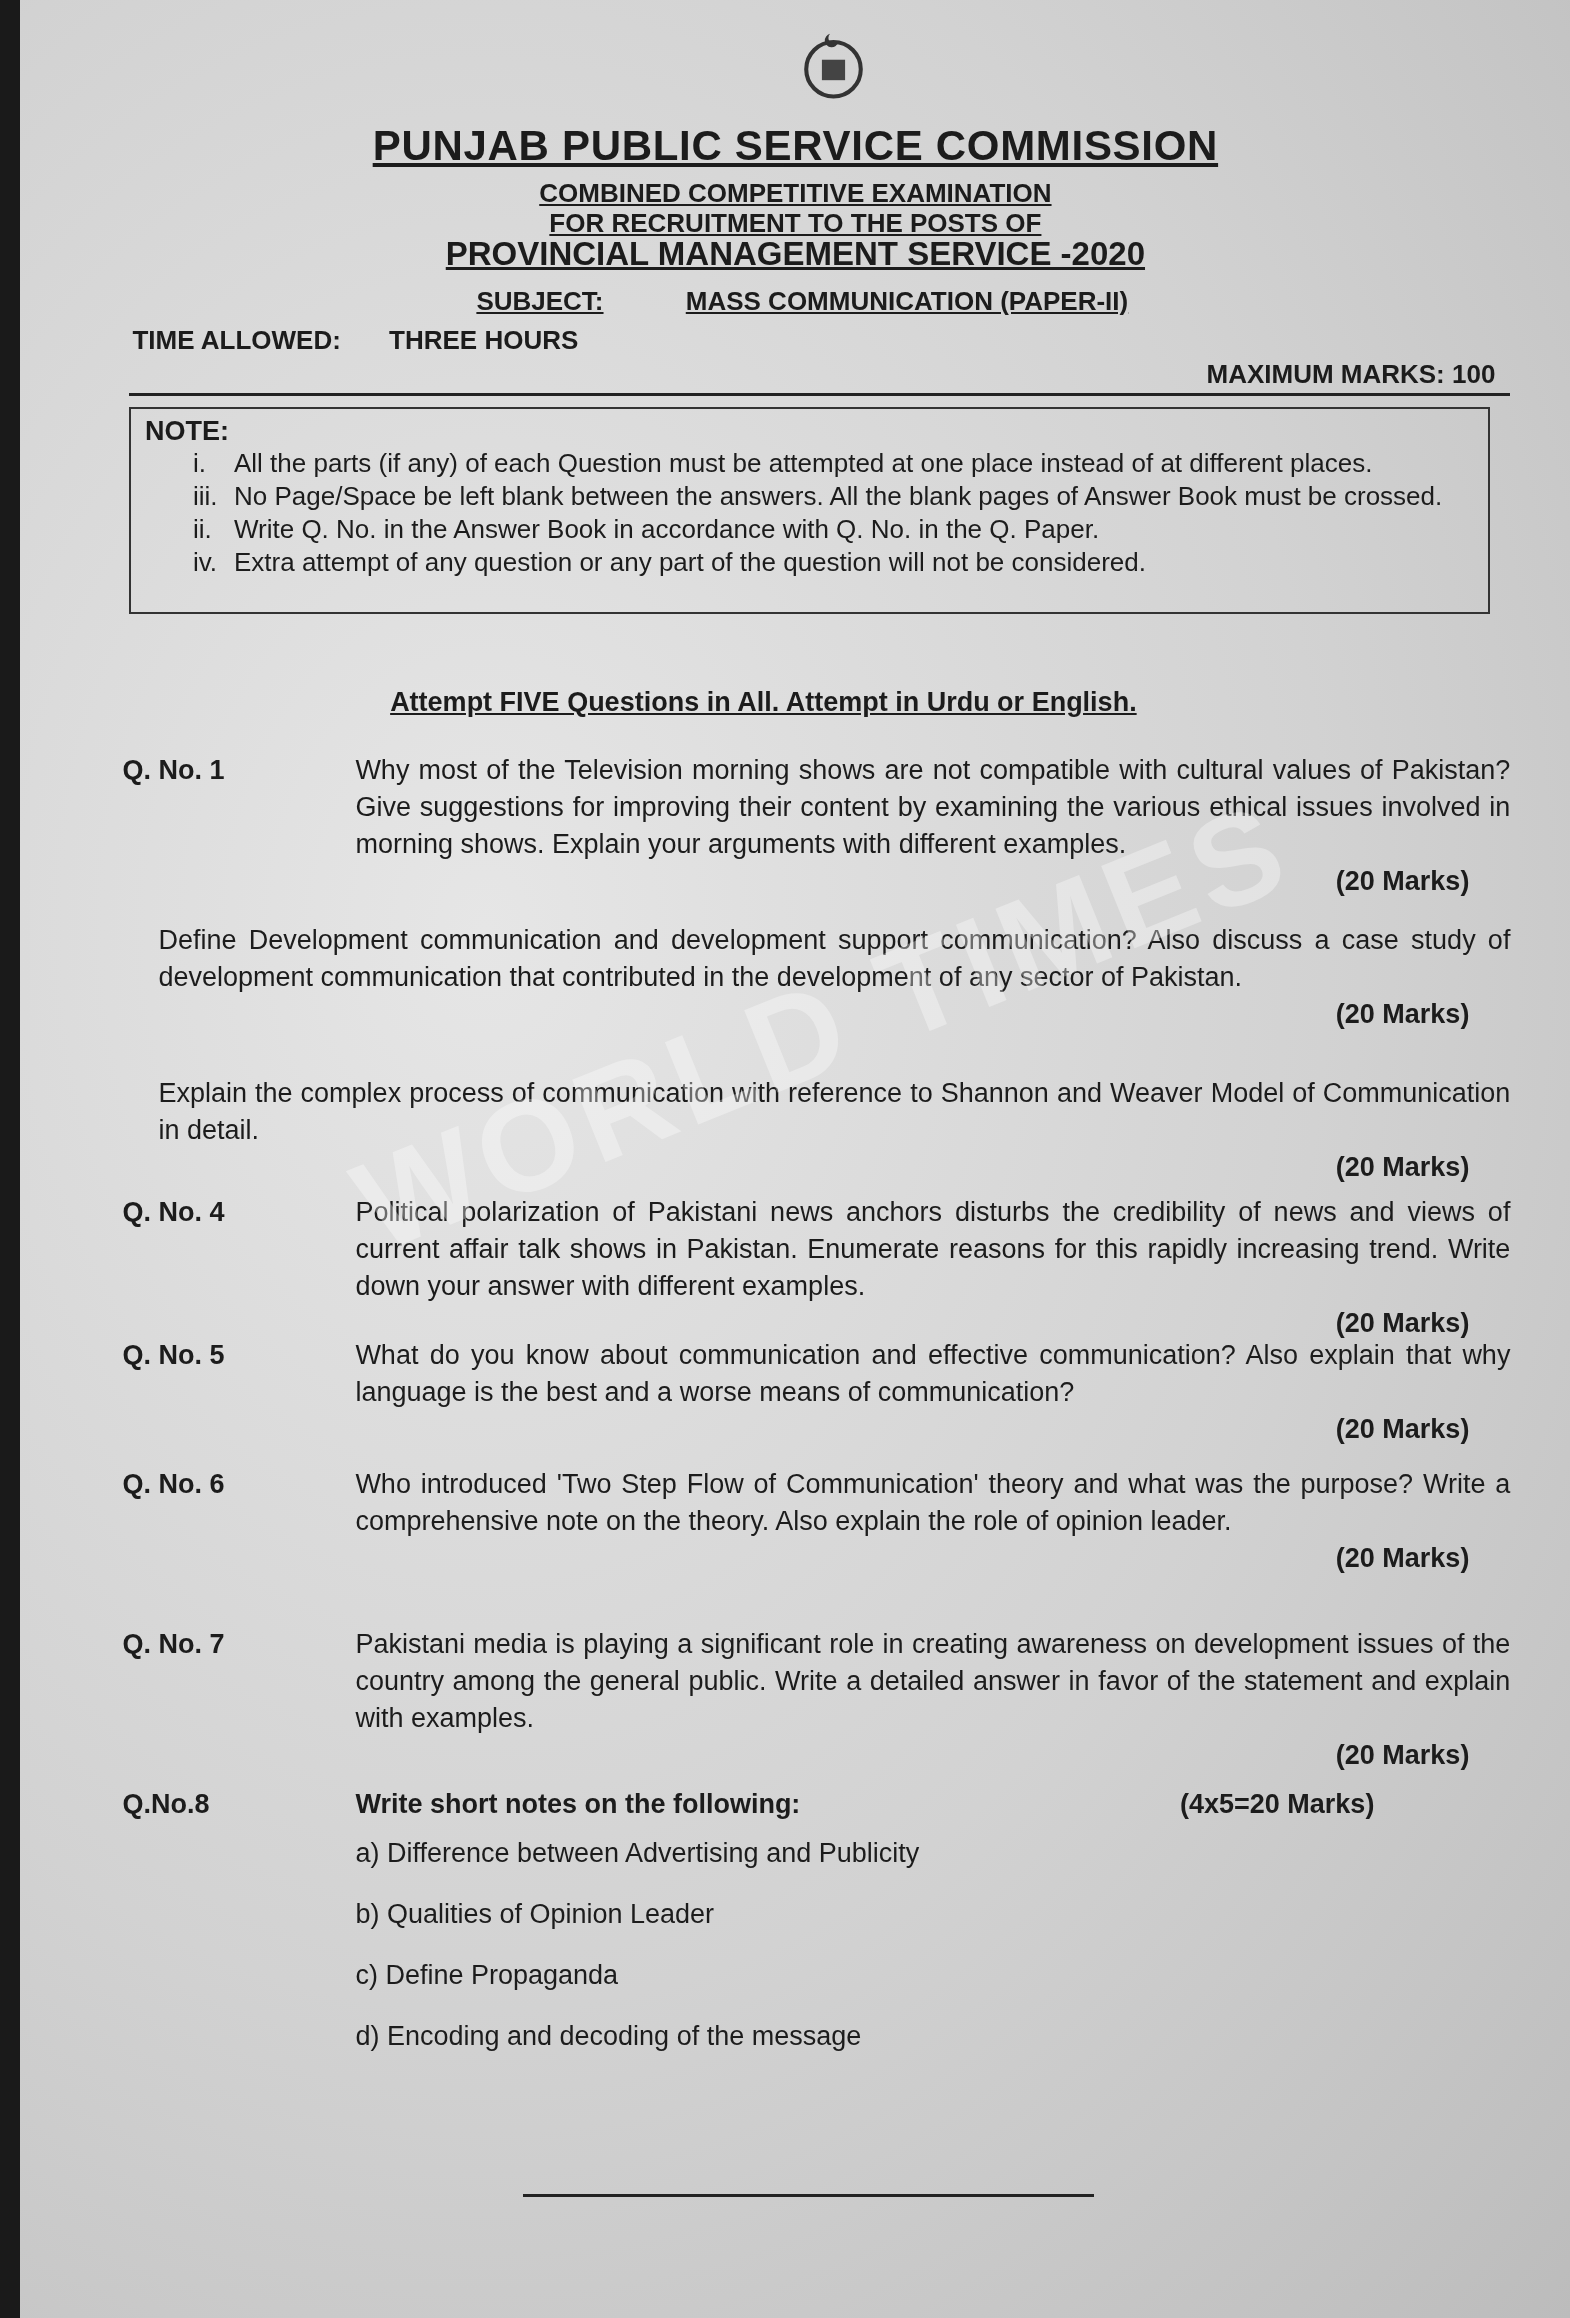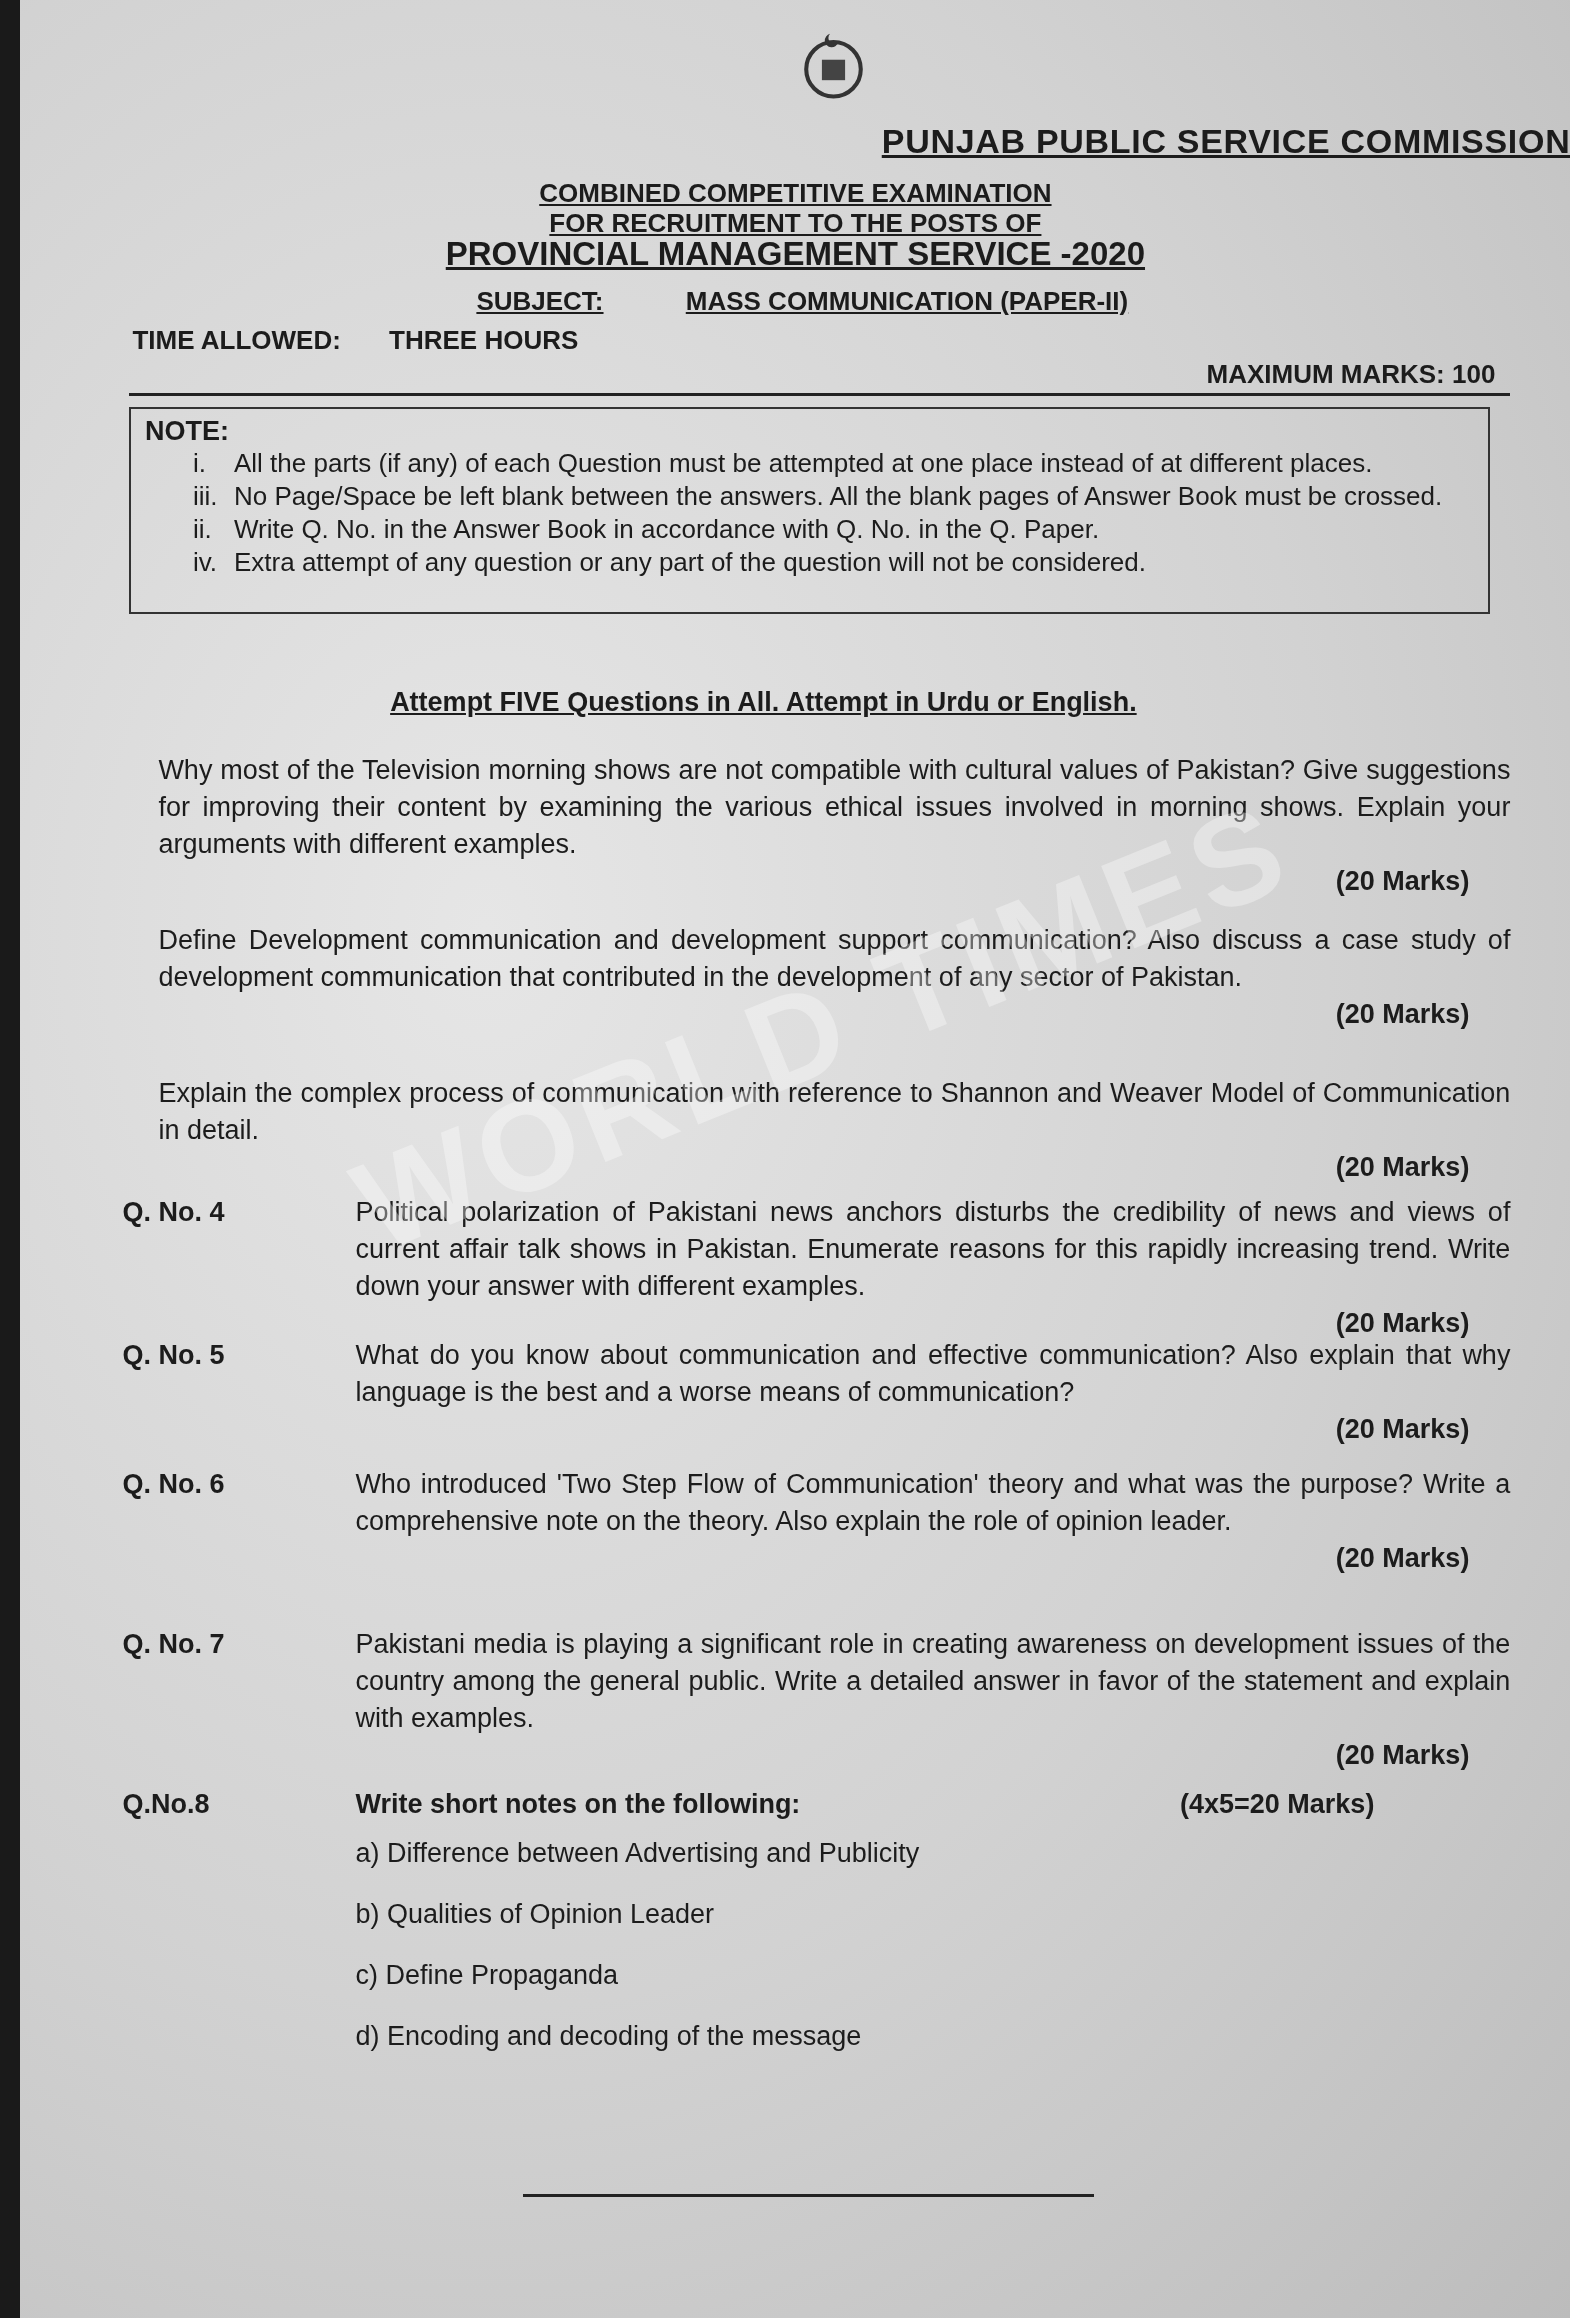--- a/index.html
+++ b/index.html
@@ -10,21 +10,21 @@
     color: #1c1c1c;
   }
   .sheet {
     position: absolute; left: 20.4px; top: 0; width: 1550px; height: 2319px;
     background: radial-gradient(ellipse at 30% 40%, #e6e6e6 0%, #d2d2d2 55%, #bcbcbc 100%);
   }
   .emblem {
     position: absolute; left: 776px; top: 27px; width: 75px; height: 75px;
   }
   .hdr { position: absolute; left: 0; width: 1550px; text-align: center; font-weight: bold; text-decoration: underline; }
-  .h1 { top: 122px; font-size: 34px; letter-spacing: 0.7px; text-align: right; }
+  .h1 { top: 122px; font-size: 42px; letter-spacing: 0.7px; }
   .h2 { top: 178px; font-size: 26px; }
   .h3 { top: 208px; font-size: 26px; }
   .h4 { top: 235px; font-size: 33px; }
   .subject-row { position: absolute; top: 286px; left: 442px; font-weight: bold; font-size: 26px; }
   .subject-row span { text-decoration: underline; margin-right: 61px; margin-left: 14px; }
   .time-row { position: absolute; top: 325px; left: 112px; font-weight: bold; font-size: 26px; }
   .time-row span { margin-right: 41px; }
   .max-marks { position: absolute; top: 359px; right: 75px; font-weight: bold; font-size: 26px; }
   .rule { position: absolute; left: 109px; top: 393px; width: 1381px; height: 3.4px; background: #222; }
   .note-box {
@@ -91,20 +91,21 @@
       </div>
     <div class="note-item">
         <span class="num">iv.</span>
         <span>Extra attempt of any question or any part of the question will not be considered.</span>
       </div>
   </div>
 
   <div class="instruction">Attempt FIVE Questions in All. Attempt in Urdu or English.</div>
 
   <div class="q" style="top:752px">
+    <div class="qno">Q. No. 1</div>
     <div class="qbody"><span>Why most of the Television morning shows are not compatible with cultural values of Pakistan?   Give suggestions for improving their content by examining the various ethical issues involved in morning shows. Explain your arguments with different examples.</span><span class="marks">(20 Marks)</span></div>
   </div>
 
   <div class="q" style="top:922px">
     <div class="qbody"><span>Define Development communication and development support communication? Also discuss a case study of development communication that contributed in the development of any sector of Pakistan.</span><span class="marks">(20 Marks)</span></div>
   </div>
 
   <div class="q" style="top:1075px">
     <div class="qbody"><span>Explain the complex process of communication with reference to Shannon and Weaver Model of Communication in detail.</span><span class="marks">(20 Marks)</span></div>
   </div>

